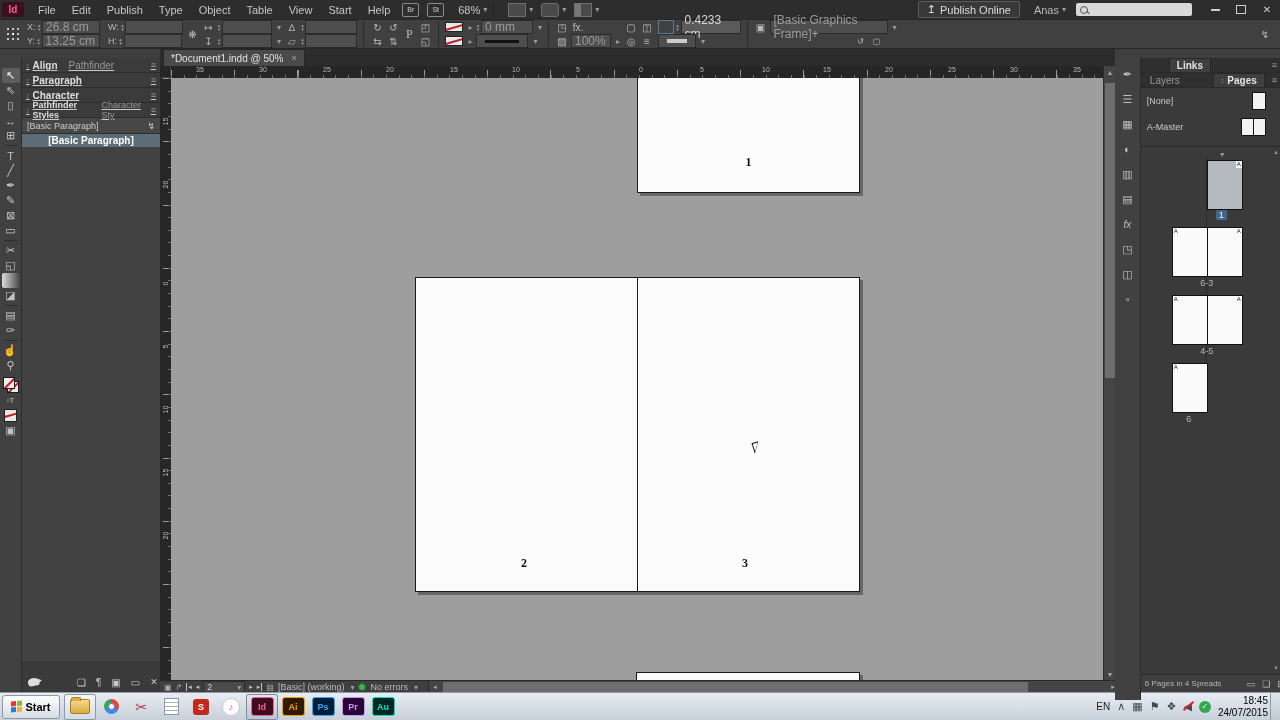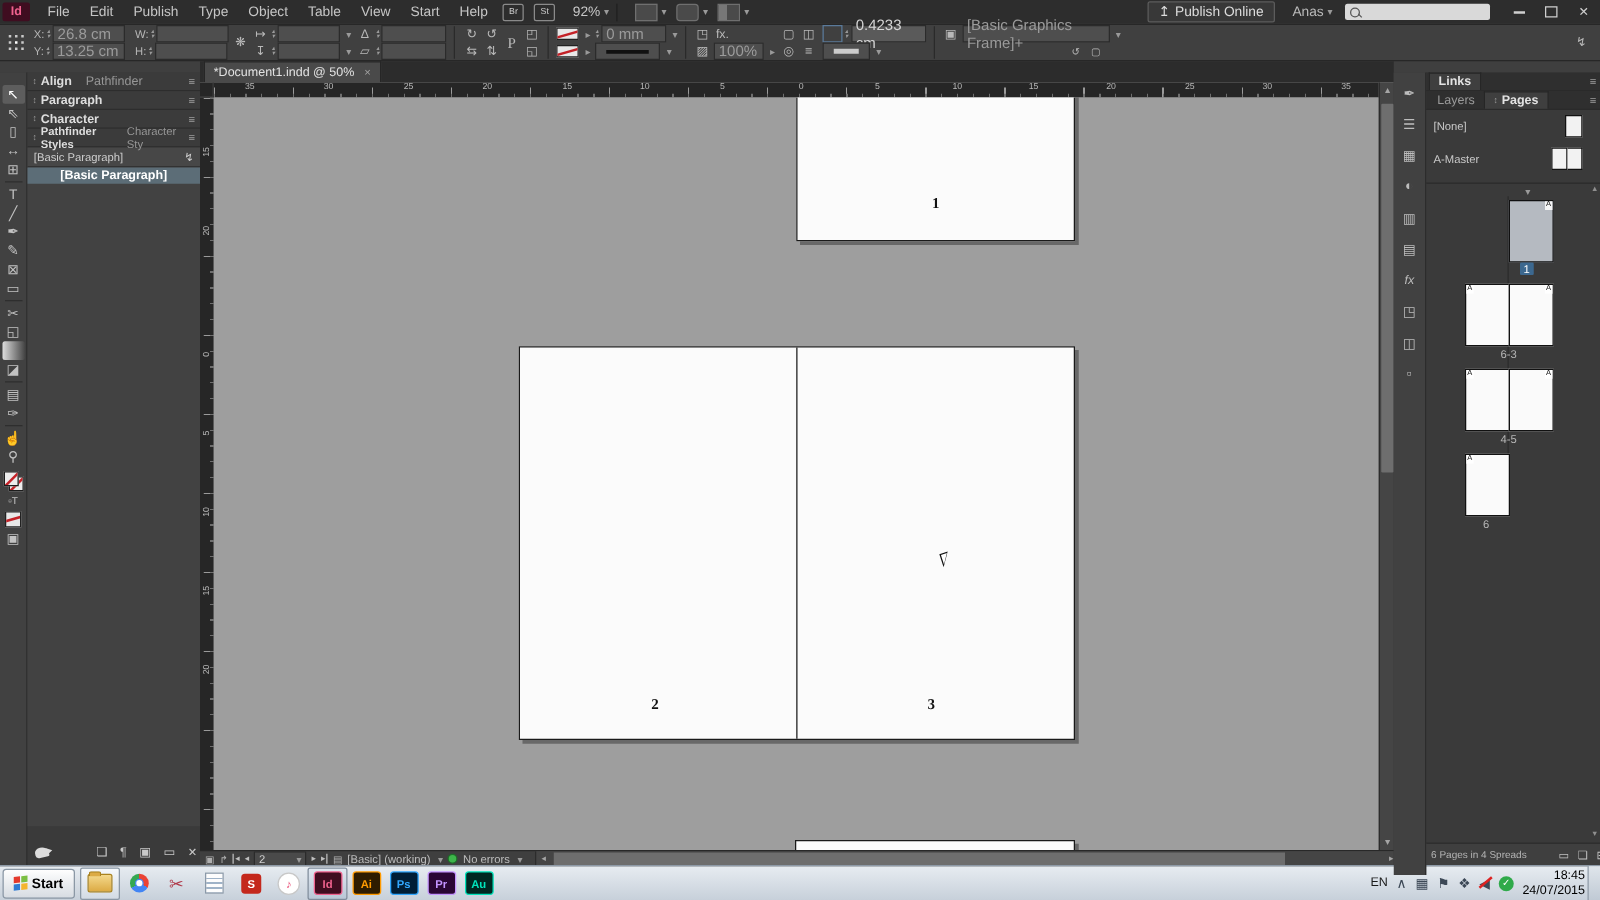--- a/index.html
+++ b/index.html
@@ -54,21 +54,21 @@
   #toolcol{left:0;top:0;width:22px;height:634px;background:#414141;border-right:1px solid #2c2c2c;
     display:flex;flex-direction:column;align-items:center;padding-top:10px;}
   .tool{width:18px;height:15px;color:#c2c2c2;font-size:11px;display:flex;align-items:center;justify-content:center;border-radius:2px;}
   .tool.active{background:#5d5d5d;color:#fff;}
   .tool-sep{width:14px;height:1px;background:#2e2e2e;margin:2px 0;}
   .fs-swatches{position:relative;width:16px;height:16px;margin-top:4px;}
   .fs-swatches .f,.fs-swatches .s{position:absolute;width:10px;height:10px;background:#ececec;border:1px solid #1d1d1d;overflow:hidden;}
   .fs-swatches .f{left:0;top:0;z-index:2;}
   .fs-swatches .s{right:0;bottom:0;}
   .fs-swatches i{position:absolute;left:-2px;top:4px;width:16px;height:2px;background:#c42127;transform:rotate(-45deg);}
-  .pane-hdr{height:14px;background:#3b3b3b;border-bottom:1px solid #2d2d2d;display:flex;align-items:center;padding:0 4px;gap:3px;}
+  .pane-hdr{height:14px;background:#3b3b3b;border-bottom:1px solid #2d2d2d;display:flex;align-items:center;padding:0 4px;gap:3px;text-decoration:underline;}
   .pane-hdr .t{font-weight:bold;color:#dedede;font-size:10px;}
   .pane-hdr .t2{color:#979797;font-size:10px;margin-left:8px;}
   .pane-hdr .menu-ic{margin-left:auto;color:#9e9e9e;font-size:9px;}
   .updn{font-size:7px;color:#9a9a9a;}
   #stylefield{height:15px;background:#474747;border-bottom:1px solid #2d2d2d;display:flex;align-items:center;padding:0 5px;color:#cdcdcd;font-size:9px;}
   #stylelist{background:#424242;height:527px;position:relative;}
   .stylerow-sel{height:13px;background:#5c6d77;color:#fff;font-size:10px;font-weight:bold;display:flex;align-items:center;justify-content:center;}
   #leftfooter{position:absolute;left:22px;bottom:2px;width:138px;height:16px;display:flex;align-items:center;gap:10px;padding:0 6px;color:#c9c9c9;}
   .dove{width:11px;height:8px;background:#ddd;border-radius:70% 90% 20% 50%;position:relative;transform:rotate(-12deg);}
   .dove::after{content:"";position:absolute;right:-3px;top:1px;border-left:5px solid #ddd;border-top:3px solid transparent;border-bottom:3px solid transparent;}
@@ -110,21 +110,21 @@
   #hscroll{flex:1;height:12px;background:#454545;border-left:1px solid #2c2c2c;position:relative;margin-left:6px;}
   #hthumb{position:absolute;left:14px;top:1px;width:585px;height:10px;background:#6e6e6e;}
 
   
   #rightdock{left:1115px;top:58px;width:165px;height:634px;background:#3a3a3a;z-index:3;display:flex;}
   #rstrip{width:25px;height:634px;background:#414141;border-right:1px solid #2c2c2c;display:flex;flex-direction:column;align-items:center;padding-top:8px;gap:9px;}
   .rs-ic{width:18px;height:16px;color:#bdbdbd;font-size:11px;display:flex;align-items:center;justify-content:center;}
   #rpanels{position:relative;width:140px;height:634px;}
   .rtabbar{height:14px;background:#2f2f2f;display:flex;align-items:flex-end;padding-left:2px;border-bottom:1px solid #2a2a2a;}
   .rtab{height:13px;display:flex;align-items:center;padding:0 7px;font-size:10px;color:#9a9a9a;gap:3px;}
-  .rtab.active{background:#3f3f3f;color:#e3e3e3;font-weight:bold;border:1px solid #262626;border-bottom:none;}
+  .rtab.active{background:#3f3f3f;color:#e3e3e3;font-weight:bold;border:1px solid #262626;border-bottom:none;margin-left:26px;}
   .rtabbar .menu-ic{margin-left:auto;margin-right:3px;color:#9e9e9e;font-size:9px;align-self:center;}
   .master-row{display:flex;align-items:center;height:26px;padding:0 6px;color:#c9c9c9;font-size:9px;}
   .mpage{width:12px;height:16px;background:#f2f2f2;border:1px solid #111;}
   .thumb{position:absolute;background:#fafafa;border:1px solid #111;}
   .thumb.sel{background:#b5bac1;}
   .mletter{position:absolute;top:0;font-size:6px;color:#111;background:rgba(255,255,255,.85);padding:0 1px;line-height:7px;}
   .sprlabel{position:absolute;font-size:9px;color:#b5b5b5;text-align:center;}
   .sprlabel.sel{background:#3c688f;color:#fff;padding:0 3px;border-radius:1px;}
   #ppfooter{position:absolute;left:0;bottom:0;width:140px;height:17px;border-top:1px solid #2a2a2a;background:#3f3f3f;
     display:flex;align-items:center;font-size:8px;color:#b5b5b5;padding:0 4px;gap:7px;}
@@ -171,21 +171,21 @@
     <span class="menu">Publish</span>
     <span class="menu">Type</span>
     <span class="menu">Object</span>
     <span class="menu">Table</span>
     <span class="menu">View</span>
     <span class="menu">Start</span>
     <span class="menu">Help</span>
     <span class="mini-badge i">Br</span>
     <span class="mini-badge i">St</span>
     <span class="row" style="margin-left:10px;">
-      <span>92%</span>
+      <span>68%</span>
       <span class="dd">▾</span>
     </span>
     <span class="vsep"></span>
     <span class="row">
         <span class="tb-ic"></span>
         <span class="dd">▾</span>
       </span>
     <span class="row">
         <span class="tb-ic" style="border-radius:3px;"></span>
         <span class="dd">▾</span>

